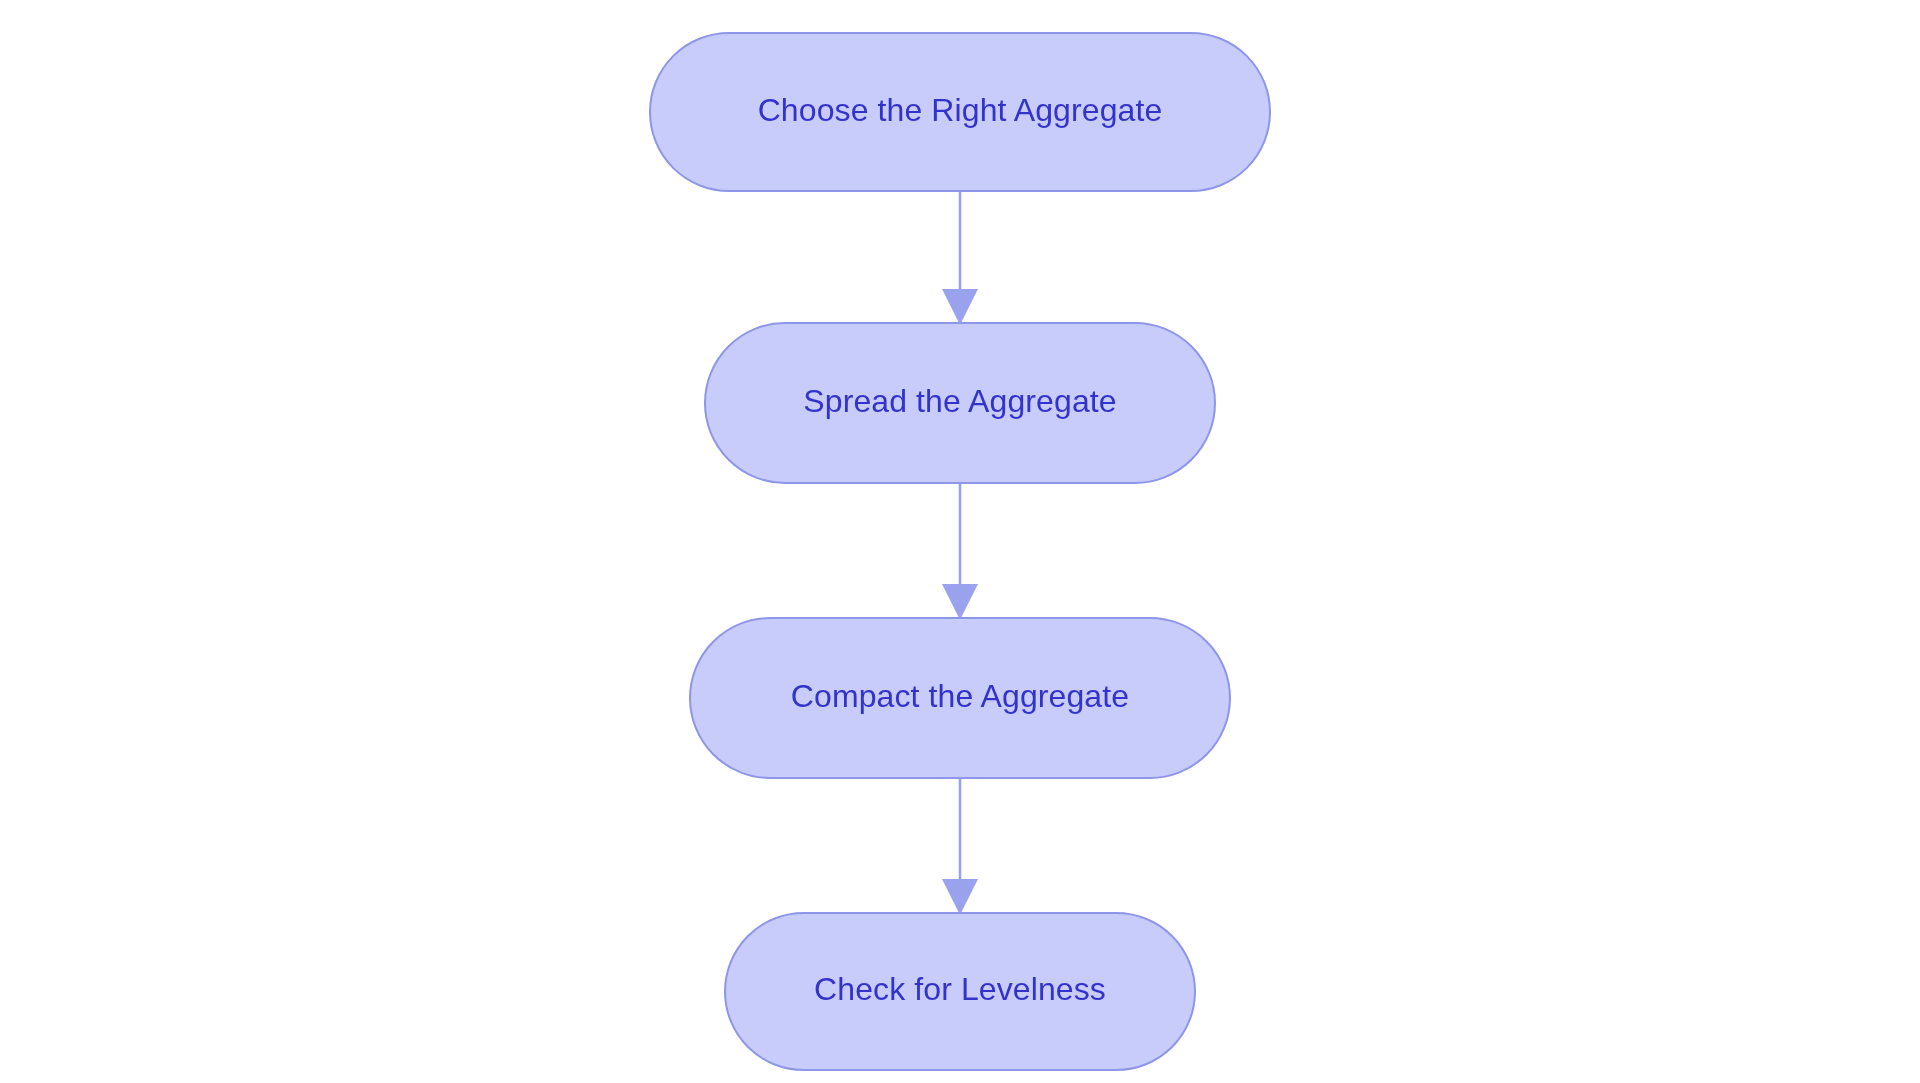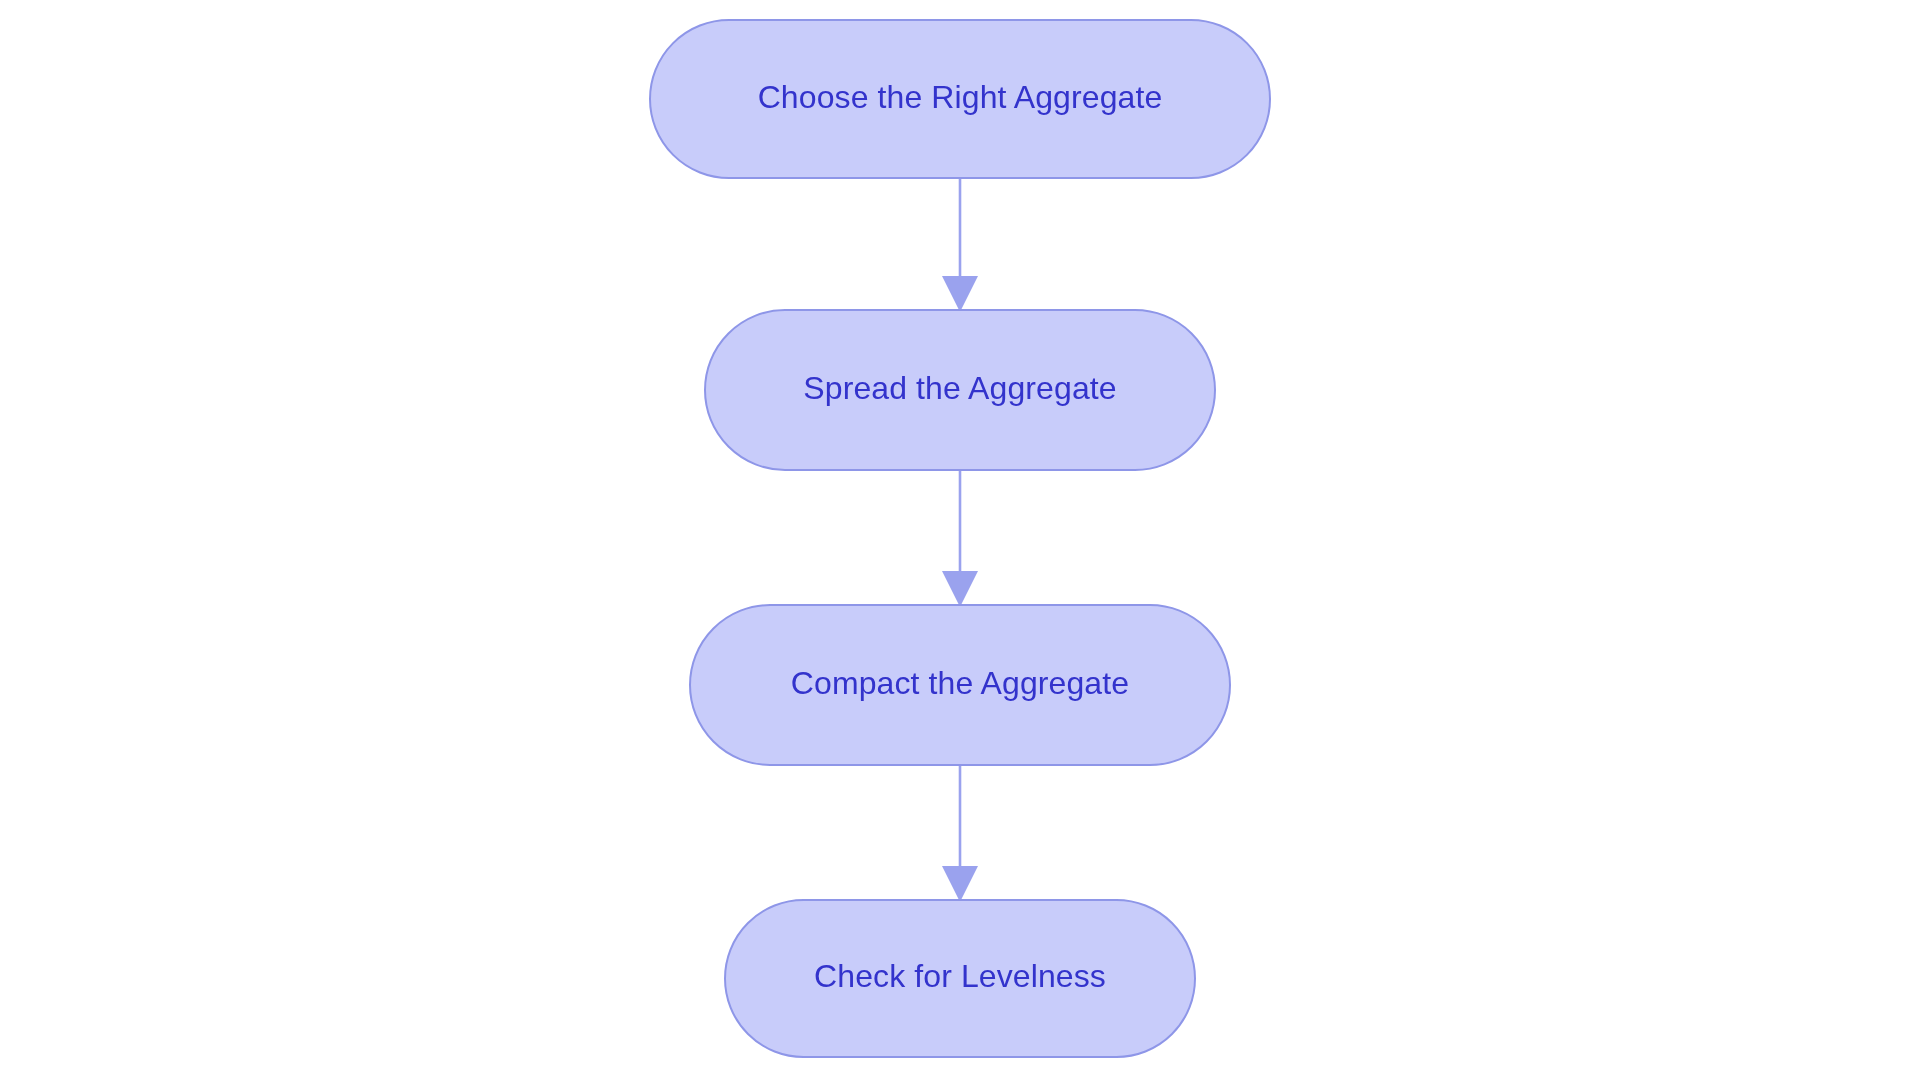--- a/index.html
+++ b/index.html
@@ -10,20 +10,21 @@
   }
   body {
     font-family: "Liberation Sans", sans-serif;
   }
   #canvas {
     position: relative;
     width: 1920px;
     height: 1068px;
     background: #ffffff;
     overflow: hidden;
+    margin-top: 13px;
   }
   #flow-svg {
     position: absolute;
     left: 0;
     top: 0;
     width: 1920px;
     height: 1083px;
   }
   .node-shape {
     fill: #c8ccfa;

